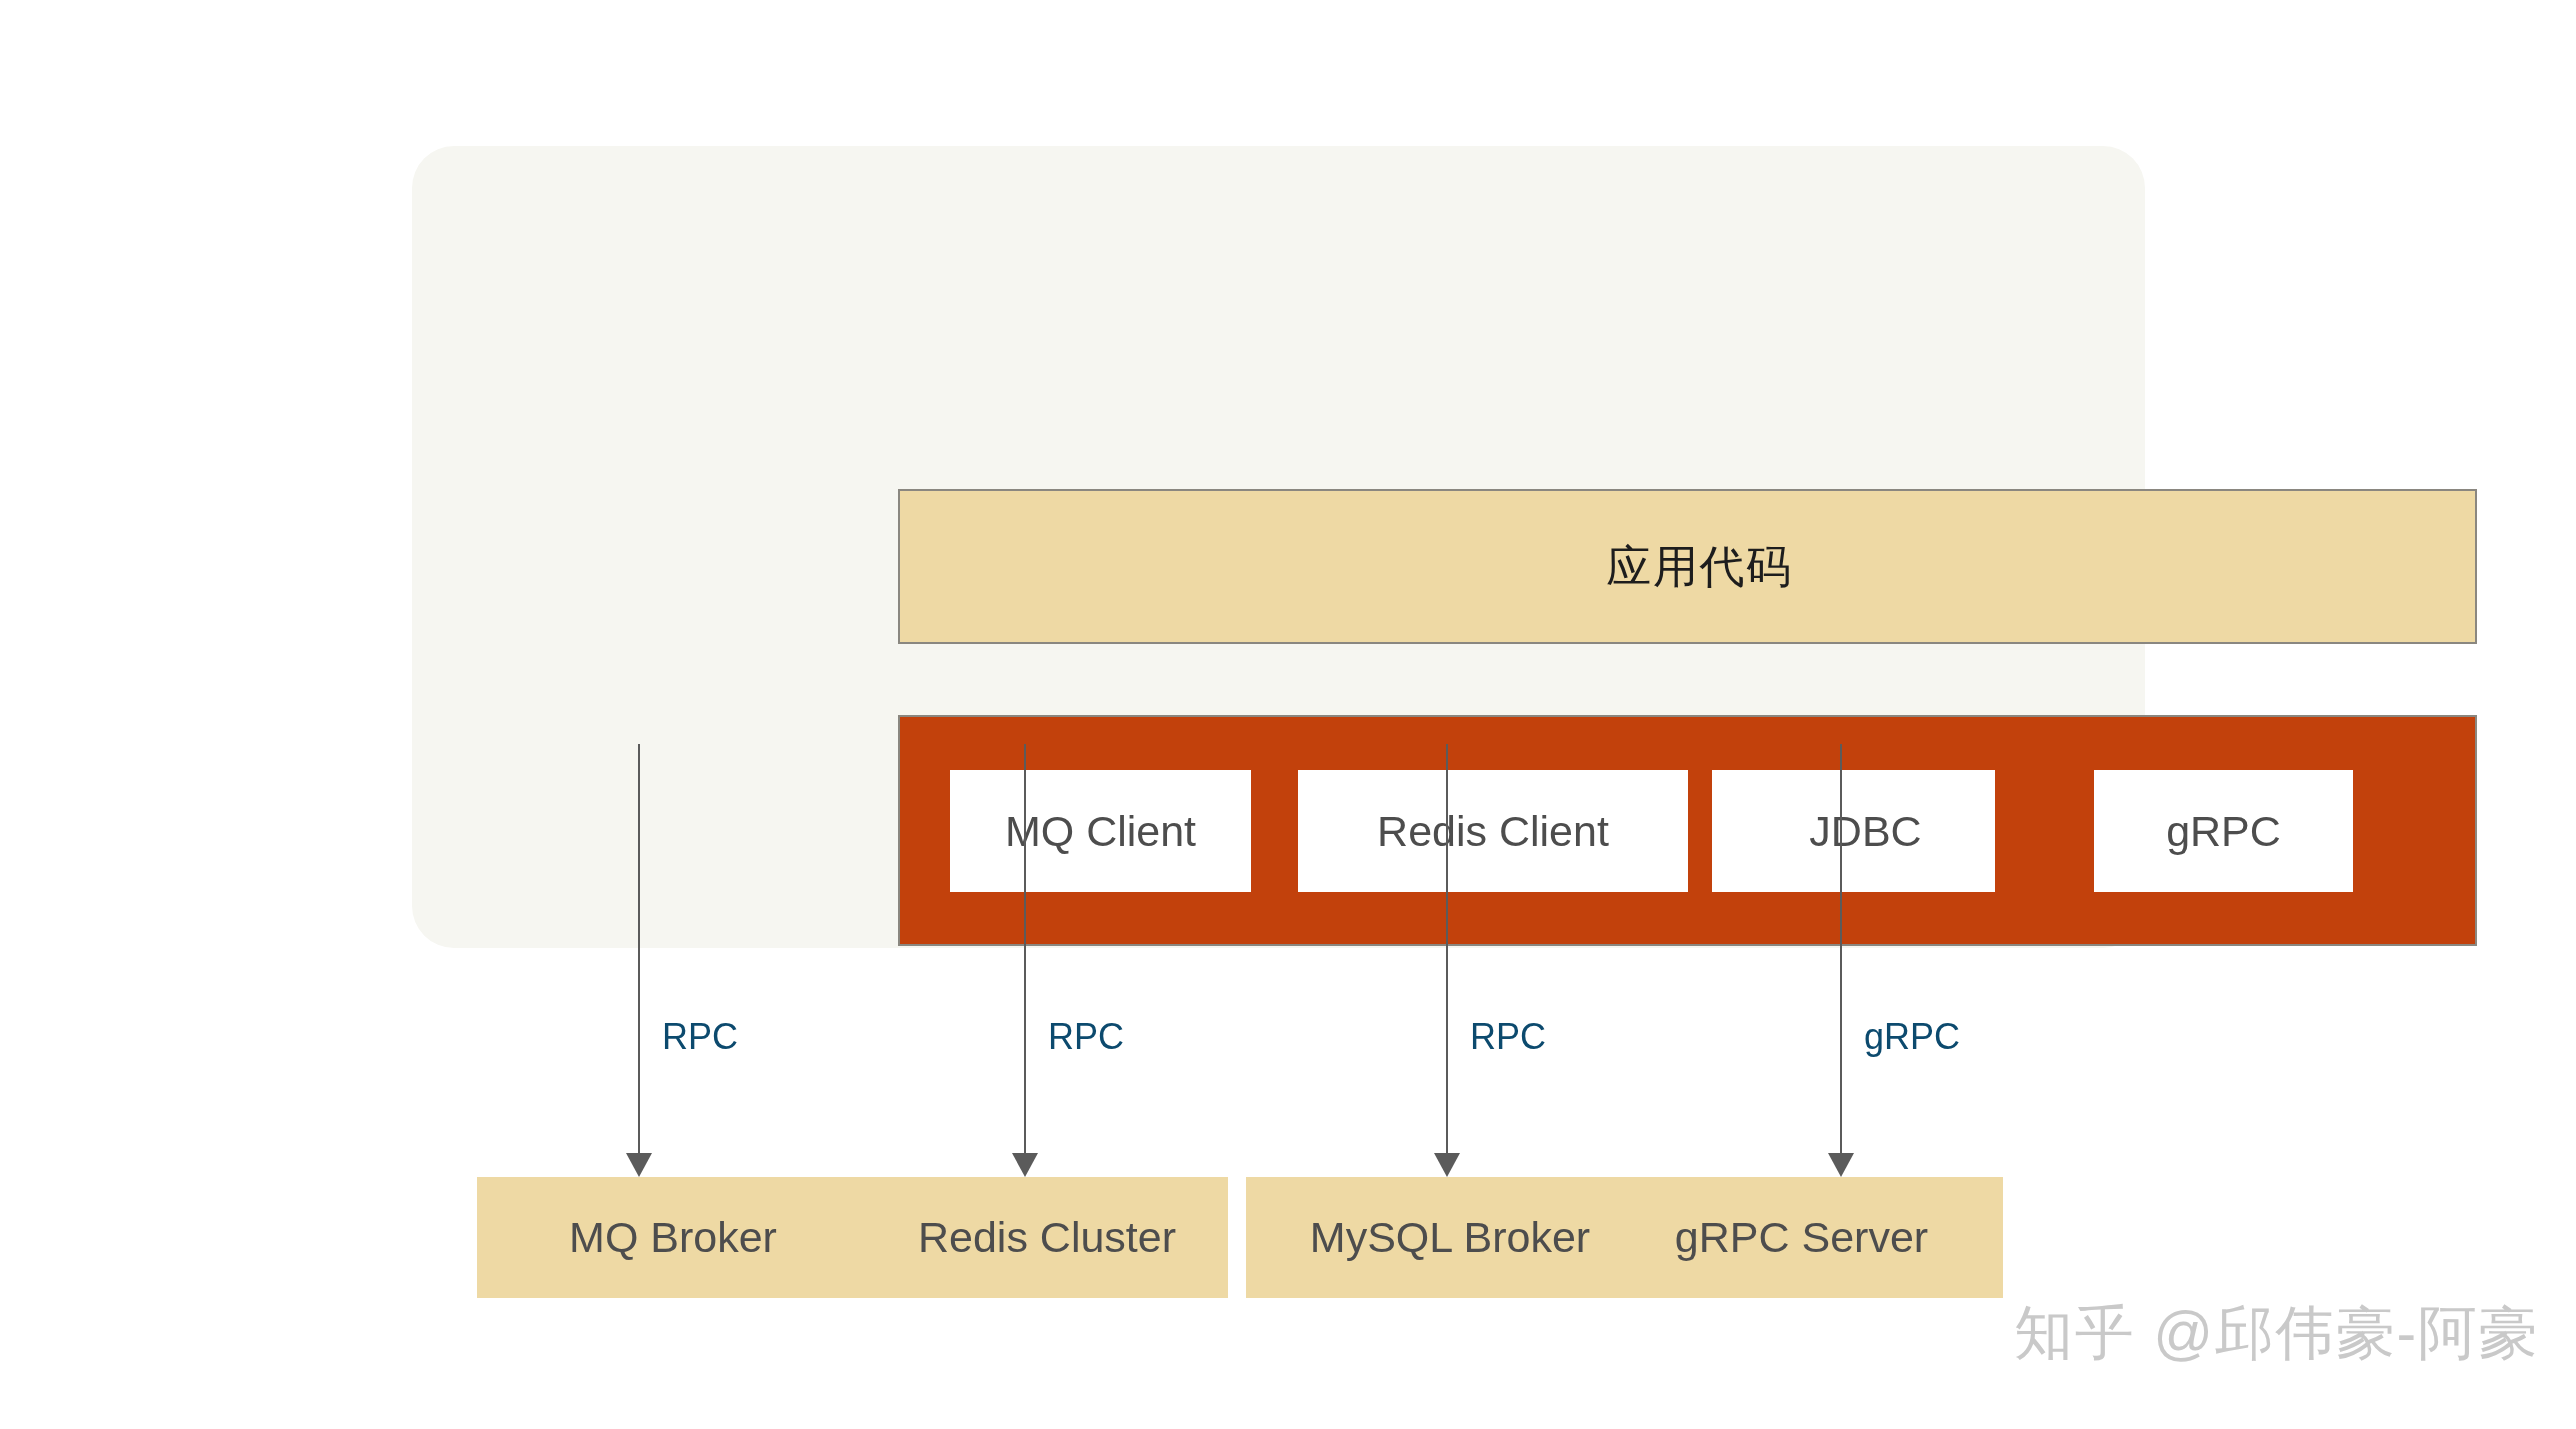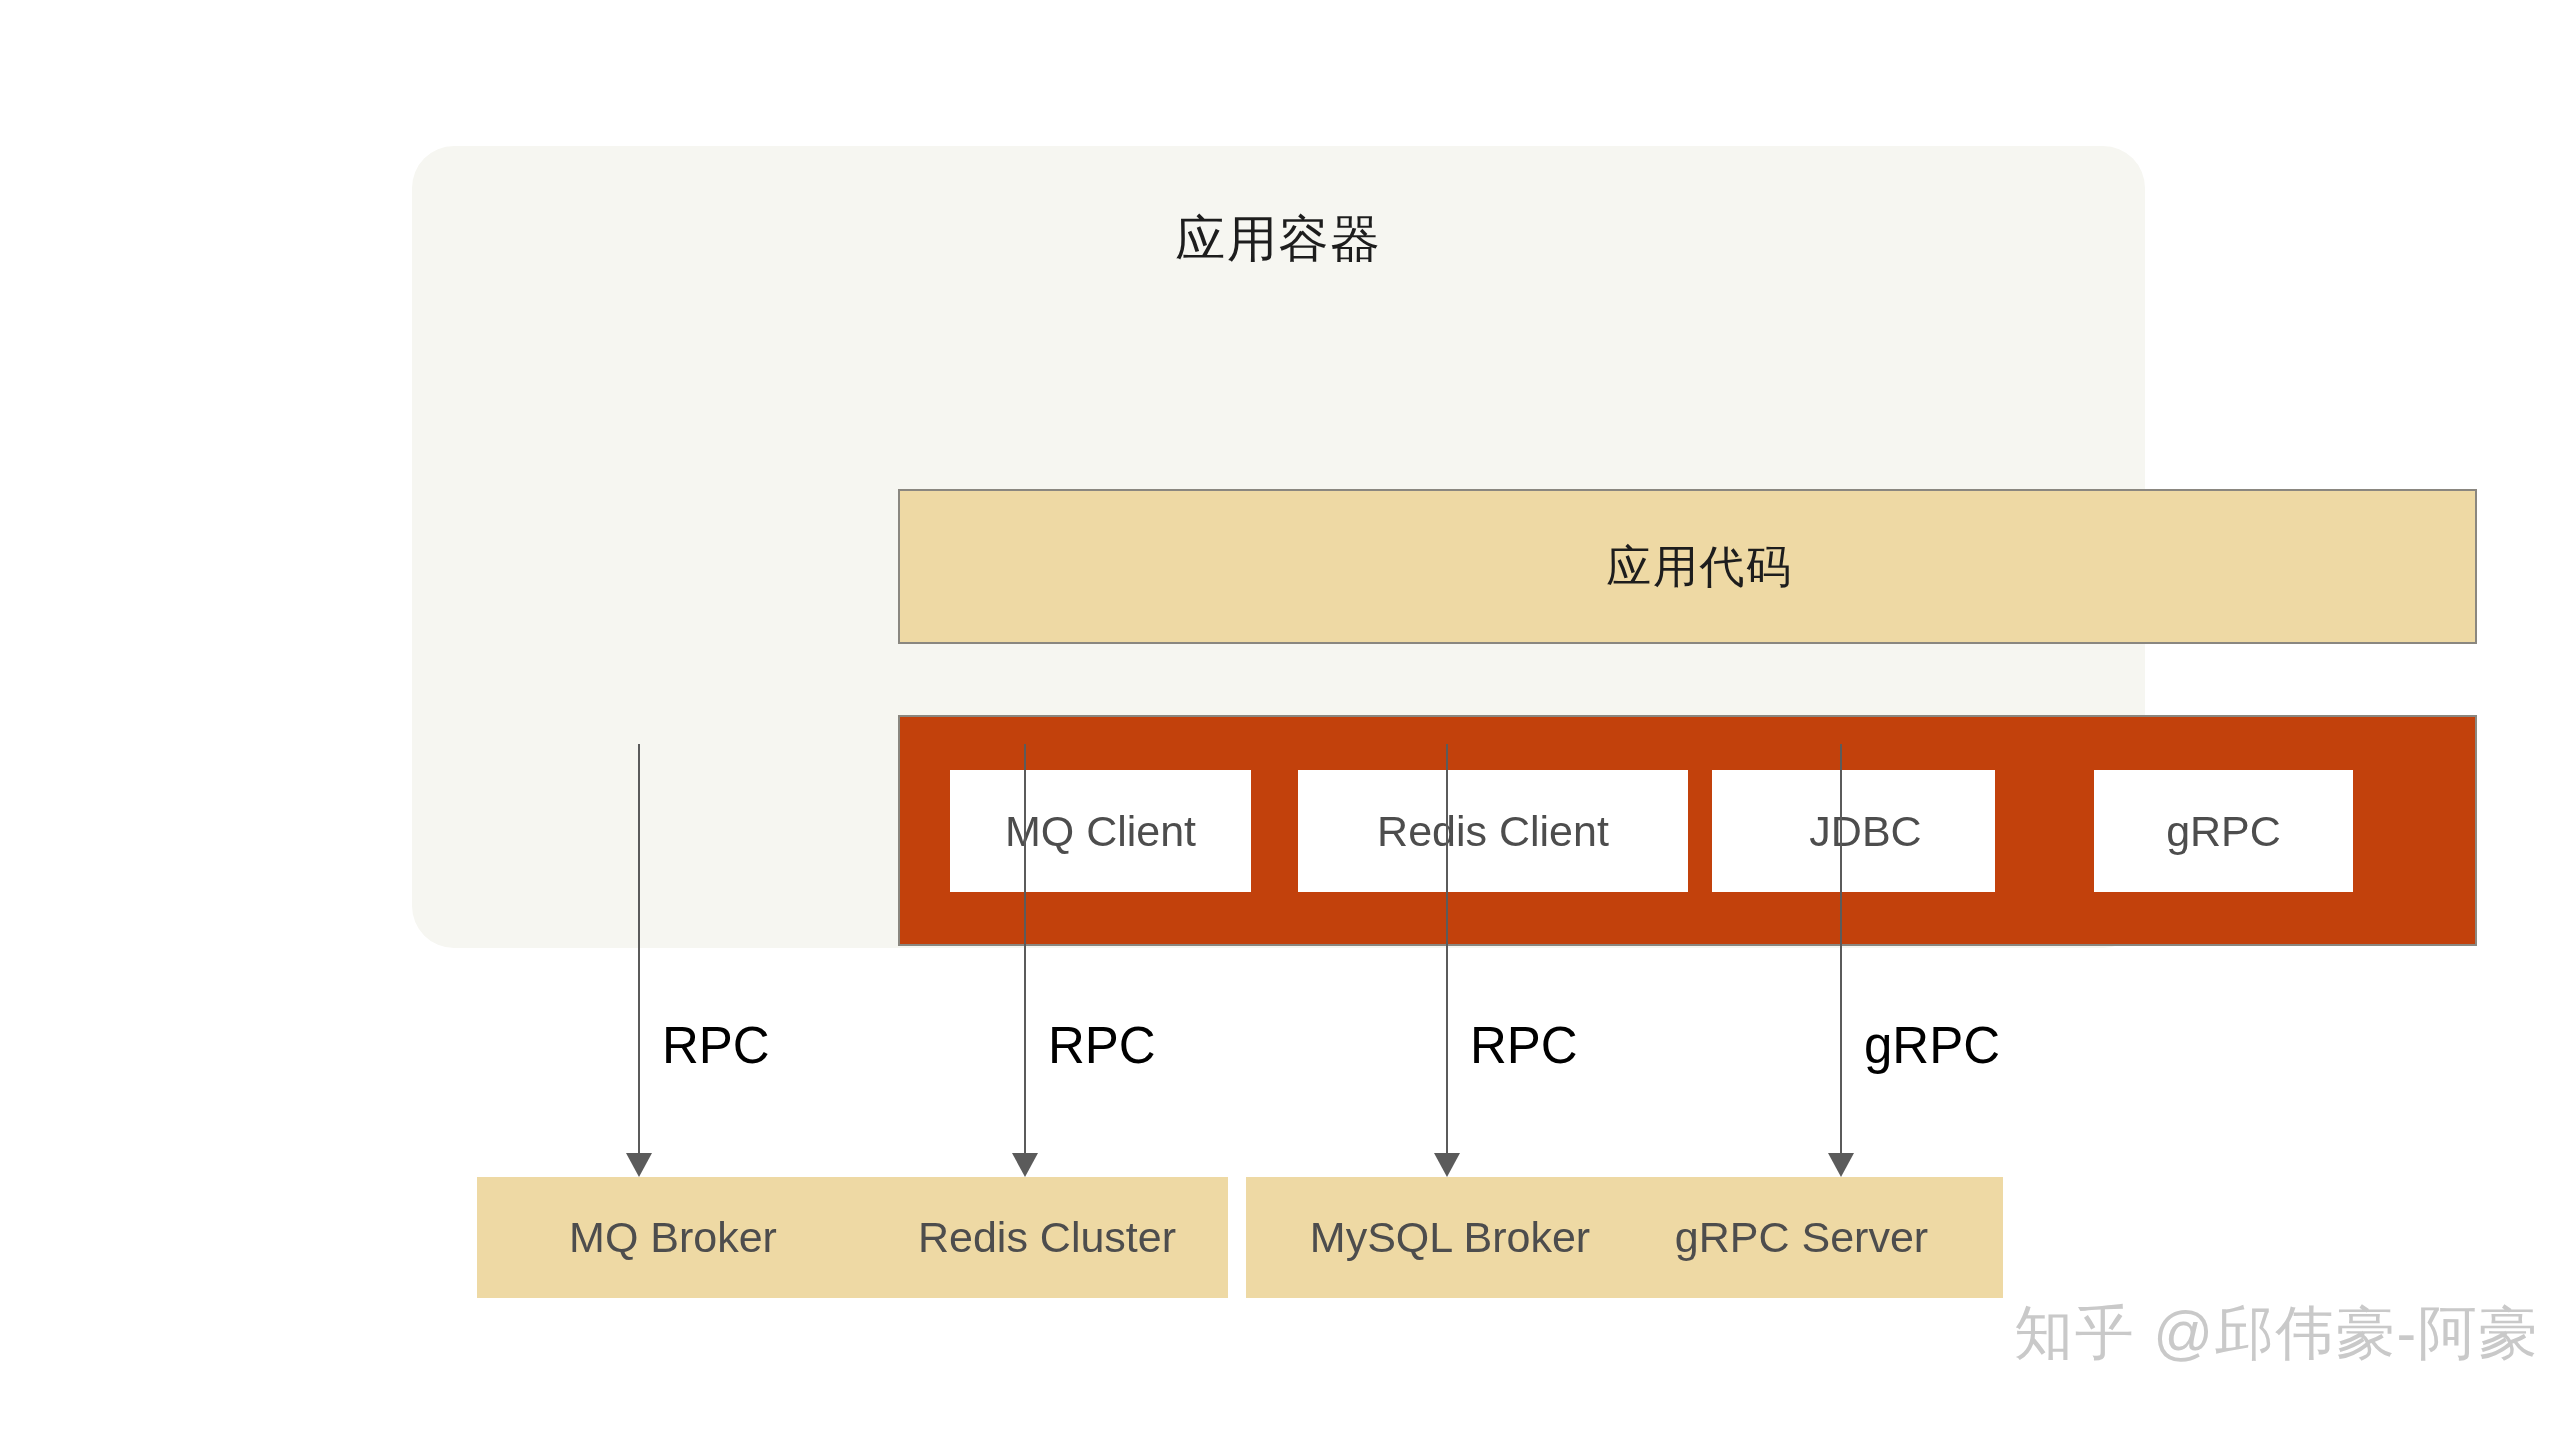--- a/index.html
+++ b/index.html
@@ -100,22 +100,22 @@
   .conn-head {
     position: absolute;
     width: 0;
     height: 0;
     border-left: 13px solid transparent;
     border-right: 13px solid transparent;
     border-top: 24px solid #5b5b5b;
   }
   .conn-label {
     position: absolute;
-    font-size: 51px;
-    color: #000000;
+    font-size: 36px;
+    color: #0c4a6e;
     white-space: nowrap;
   }
 
   
   .backend-box {
     position: absolute;
     top: 1177px;
     height: 121px;
     background: #eed9a4;
     display: flex;
@@ -137,21 +137,20 @@
     white-space: nowrap;
     font-family: "Liberation Sans", sans-serif;
   }
 </style>
 </head>
 <body>
 
 <div id="canvas">
 
   <div class="app-container">
-    <div class="container-title">应用容器</div>
 
     <div class="code-band">
       <div class="code-band-label">应用代码</div>
     </div>
 
     <div class="clients-band">
       <div class="client-box" style="left:50px; width:301px;">MQ Client</div>
       <div class="client-box" style="left:386px; width:390px;margin-left:12px;">Redis Client</div>
       <div class="client-box" style="left:812px; width:259px;padding-left:24px;">JDBC</div>
       <div class="client-box" style="left:1194px; width:259px;">gRPC</div>

